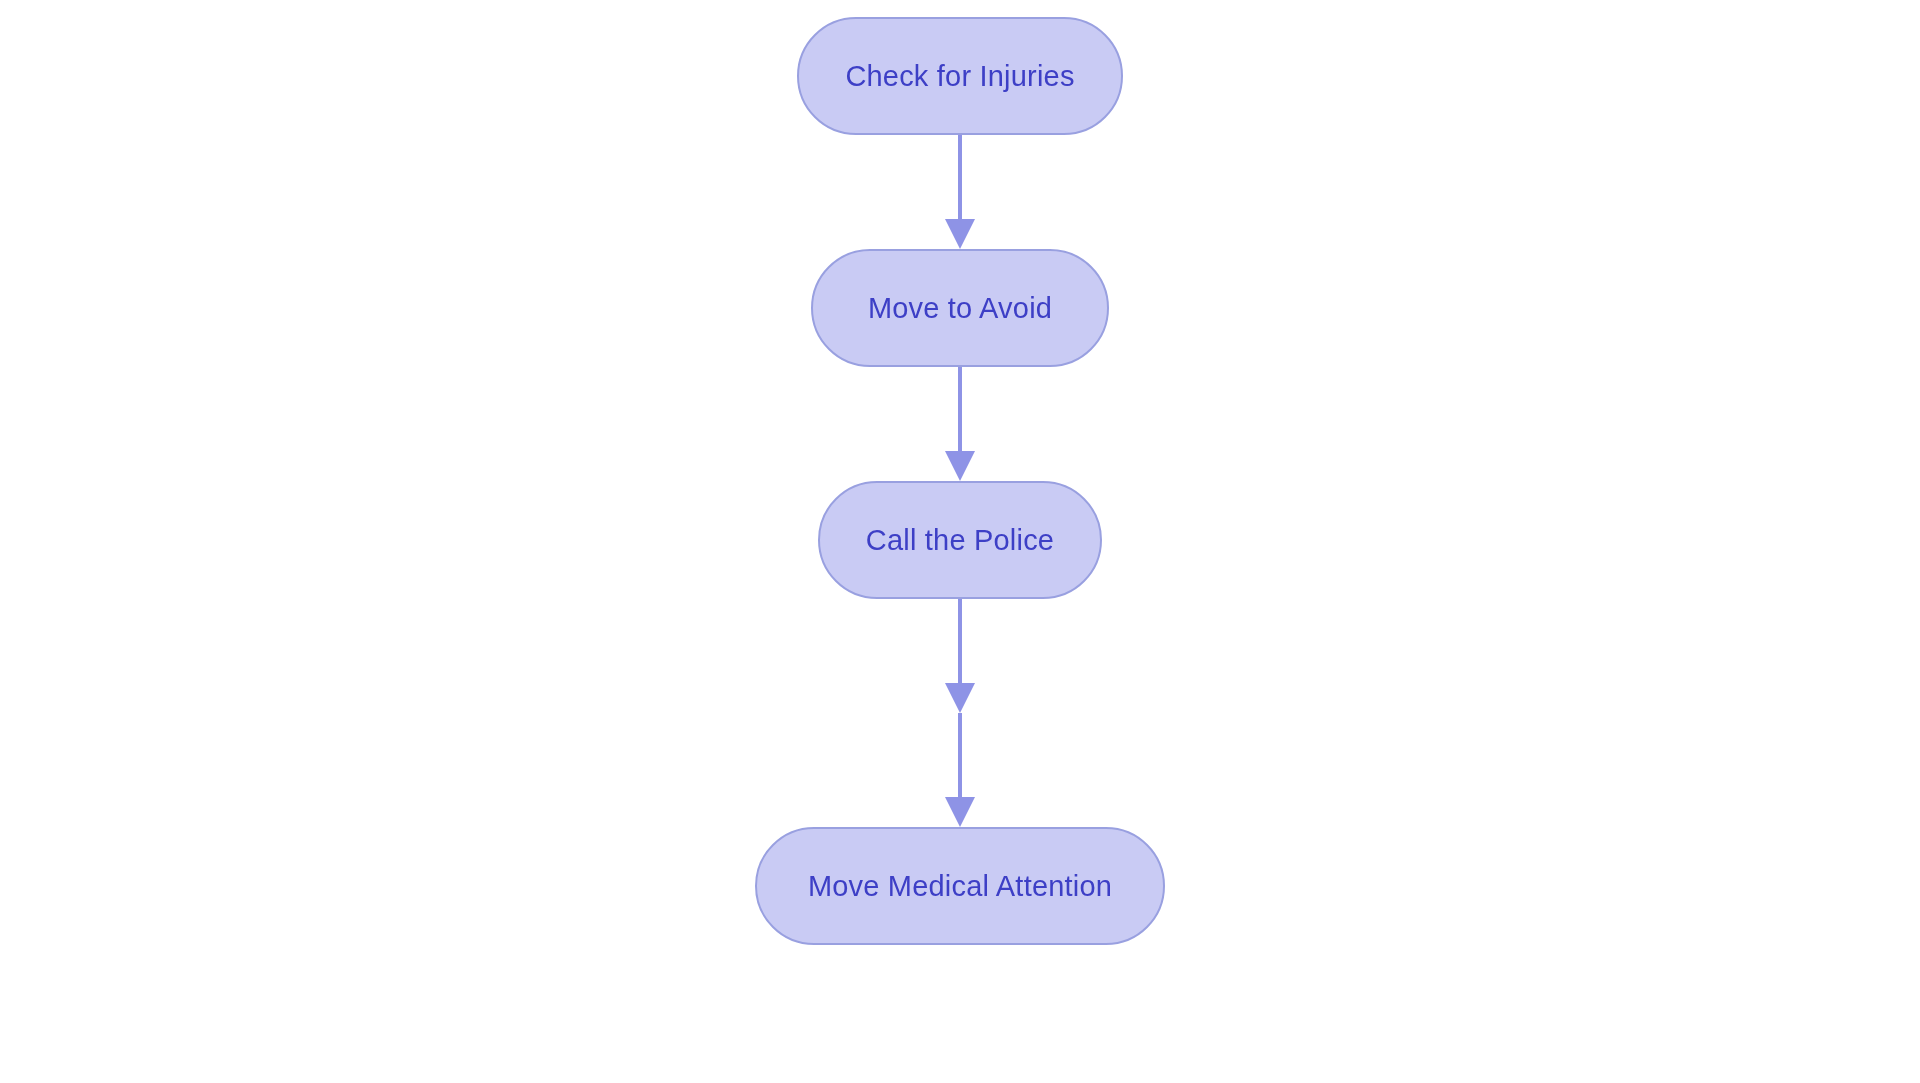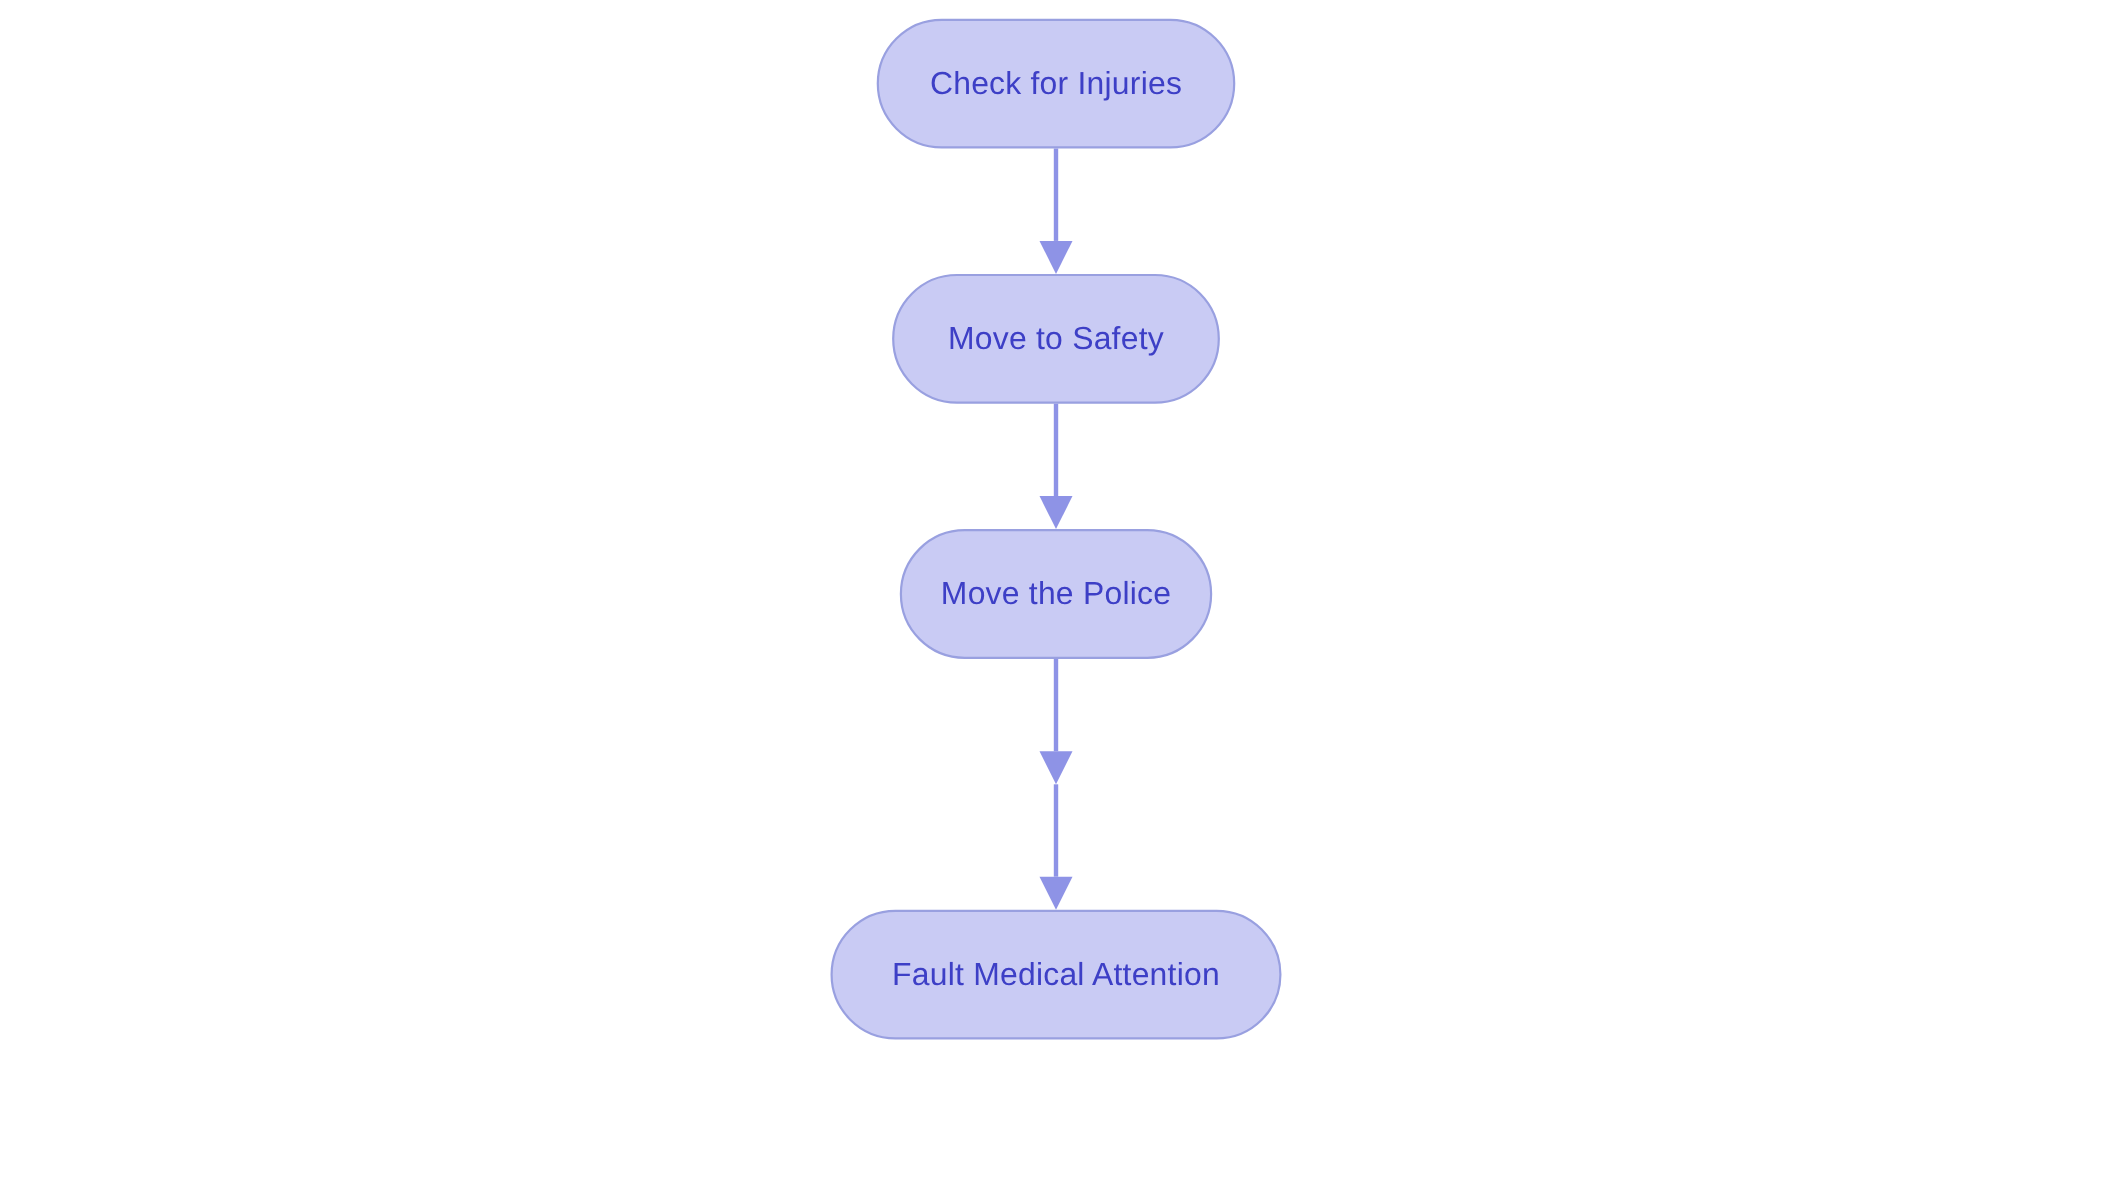--- a/index.html
+++ b/index.html
@@ -69,36 +69,36 @@
 <div class="canvas">
   <div class="flow">
 
     <div class="node" style="width:326px">Check for Injuries</div>
 
     <div class="connector">
       <div class="arrow-line"></div>
       <div class="arrow-head"></div>
     </div>
 
-    <div class="node" style="width:298px">Move to Safety</div>
+    <div class="node" style="width:298px">Move to Avoid</div>
 
     <div class="connector">
       <div class="arrow-line"></div>
       <div class="arrow-head"></div>
     </div>
 
-    <div class="node" style="width:284px">Move the Police</div>
+    <div class="node" style="width:284px">Call the Police</div>
 
     <div class="connector">
       <div class="arrow-line"></div>
       <div class="arrow-head"></div>
     </div>
 
 
     <div class="connector">
       <div class="arrow-line"></div>
       <div class="arrow-head"></div>
     </div>
 
-    <div class="node" style="width:410px">Fault Medical Attention</div>
+    <div class="node" style="width:410px">Move Medical Attention</div>
 
   </div>
 </div>
 
 </body></html>

